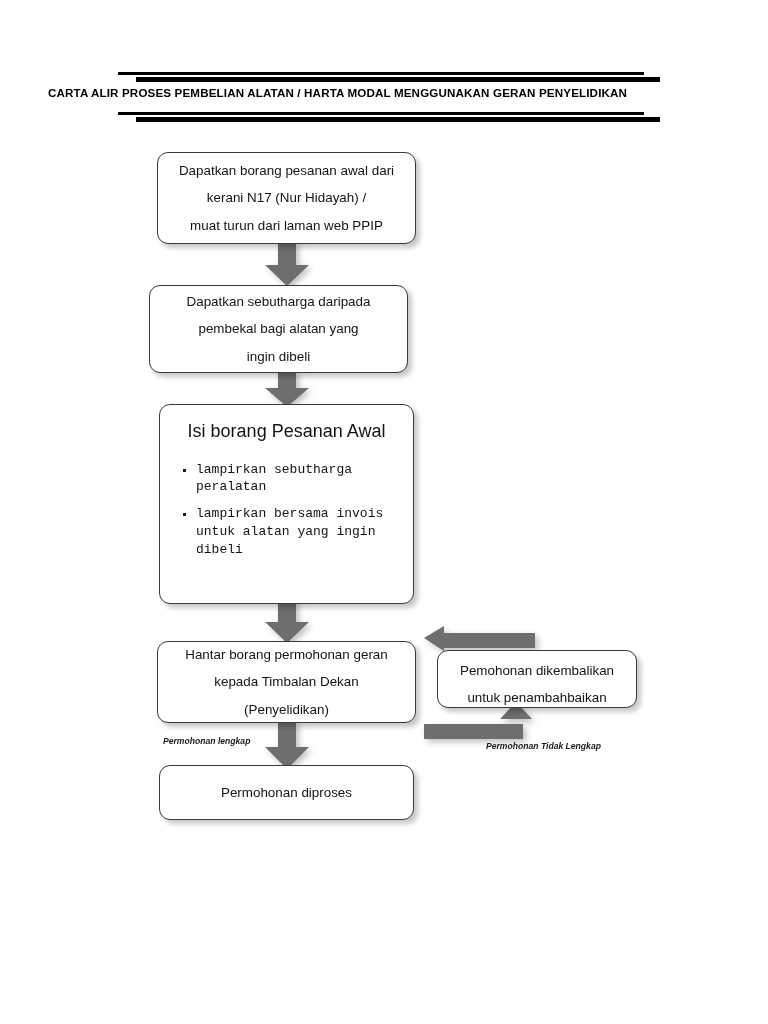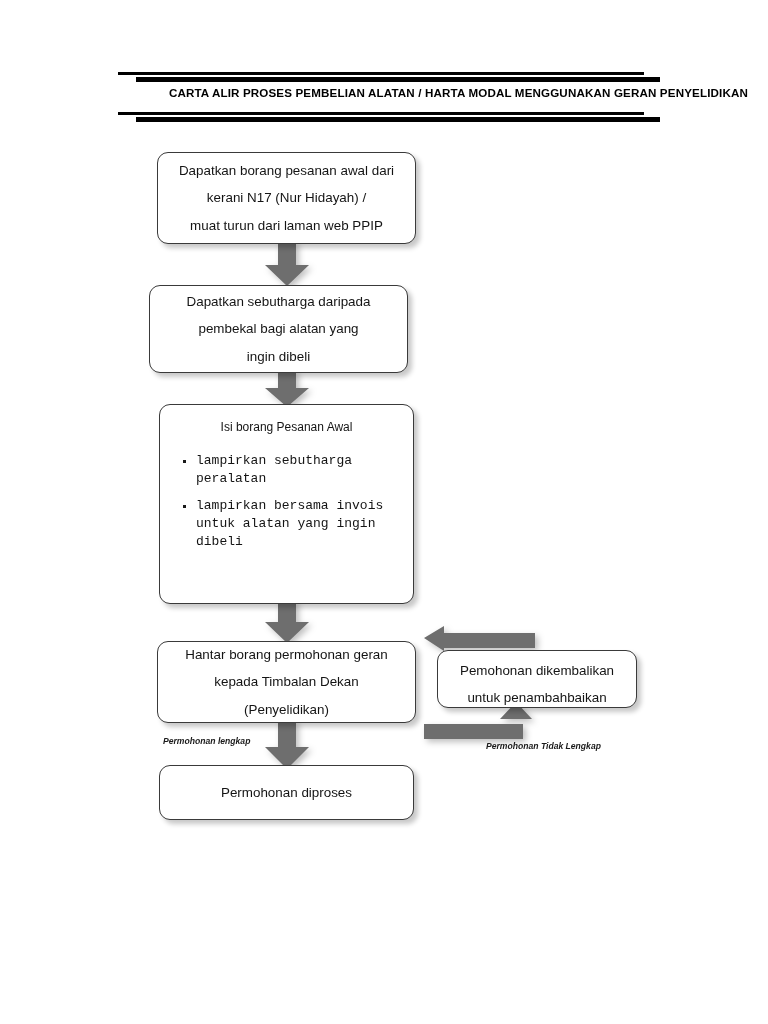--- a/index.html
+++ b/index.html
@@ -36,21 +36,20 @@
   .title-text {
     position: absolute;
     left: 48px;
     top: 18px;
     width: 700px;
     font-size: 11.6px;
     font-weight: bold;
     letter-spacing: 0.15px;
     color: #000000;
     white-space: nowrap;
-    text-align: right;
   }
 
   
   .node {
     position: absolute;
     box-sizing: border-box;
     background: #ffffff;
     border: 1.6px solid #3a3a3a;
     border-radius: 11px;
     box-shadow: 4px 4px 5px rgba(0,0,0,0.22);
@@ -75,21 +74,21 @@
     align-items: stretch;
     padding: 14px 16px 10px 16px;
   }
   #node-4 { left: 157px; top: 641px; width: 259px; height: 82px; }
   #node-5 { left: 159px; top: 765px; width: 255px; height: 55px; }
   #node-6 { left: 437px; top: 650px; width: 200px; height: 58px; }
 
   .node-3-heading {
     text-align: center;
     margin-bottom: 8px;
-    font-size: 12px;
+    font-size: 18px;
   }
   .bullets {
     list-style: none;
     margin: 0;
     padding: 0 0 0 4px;
   }
   .bullets li {
     position: relative;
     padding-left: 16px;
     margin-bottom: 9px;

